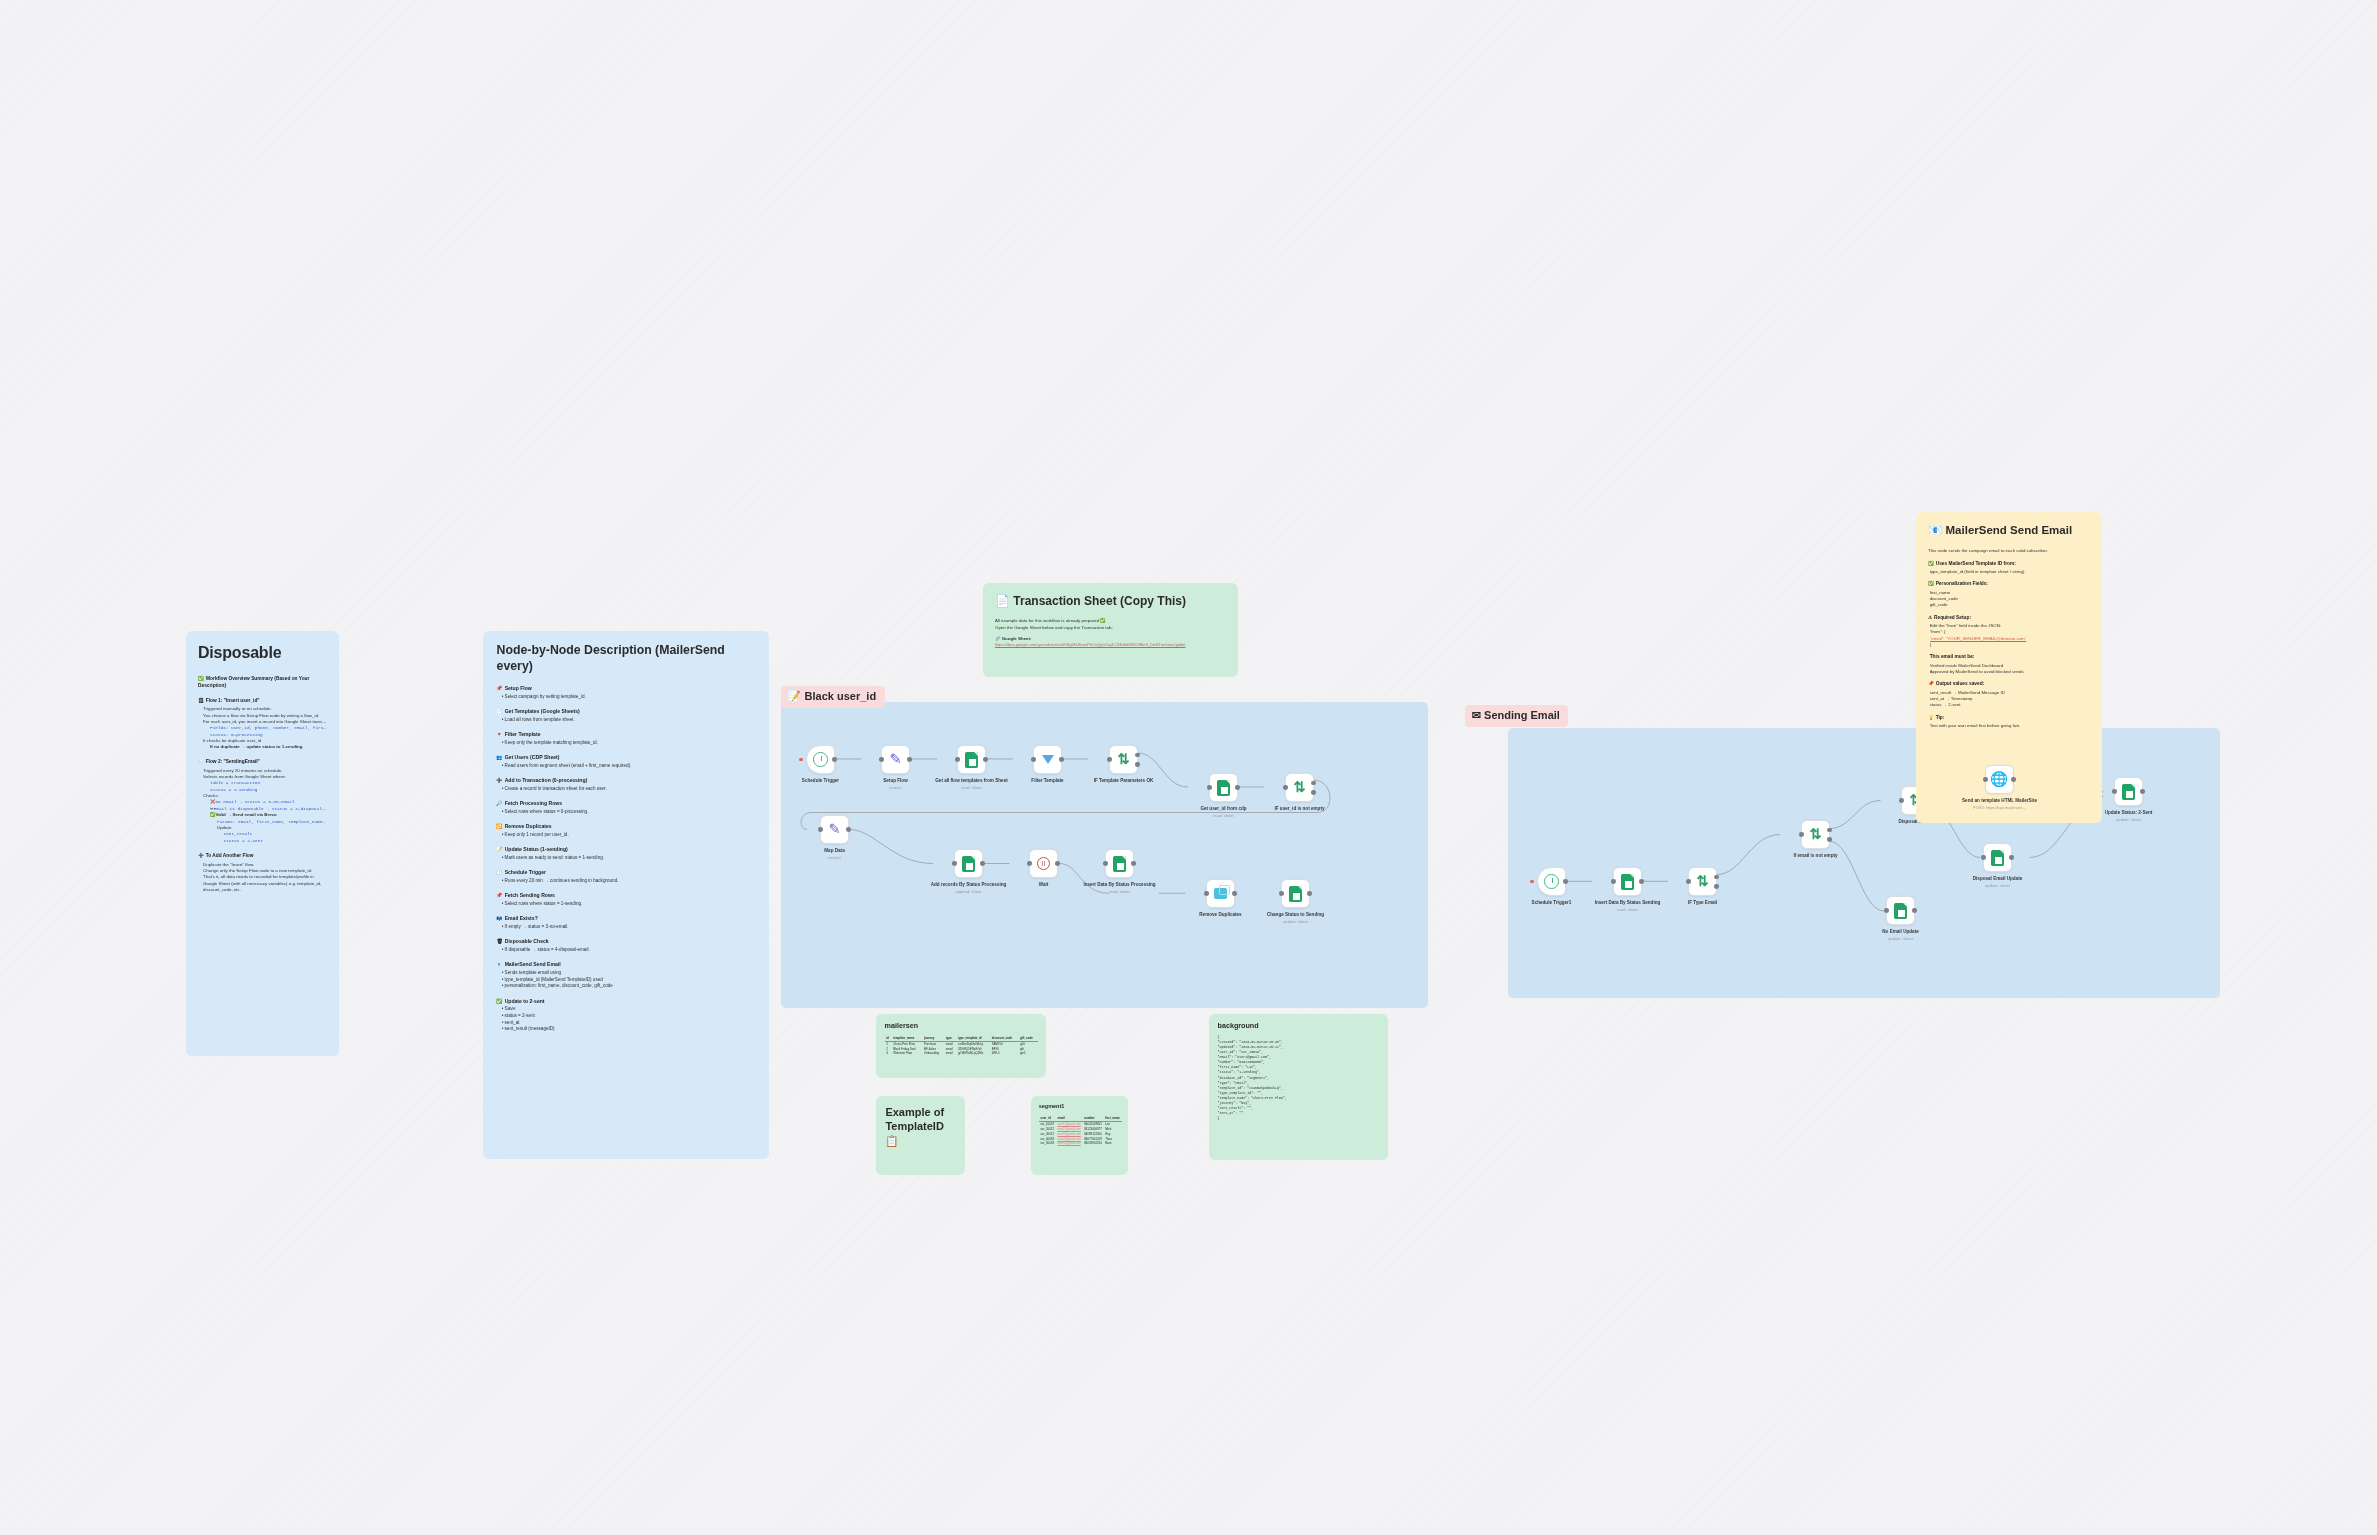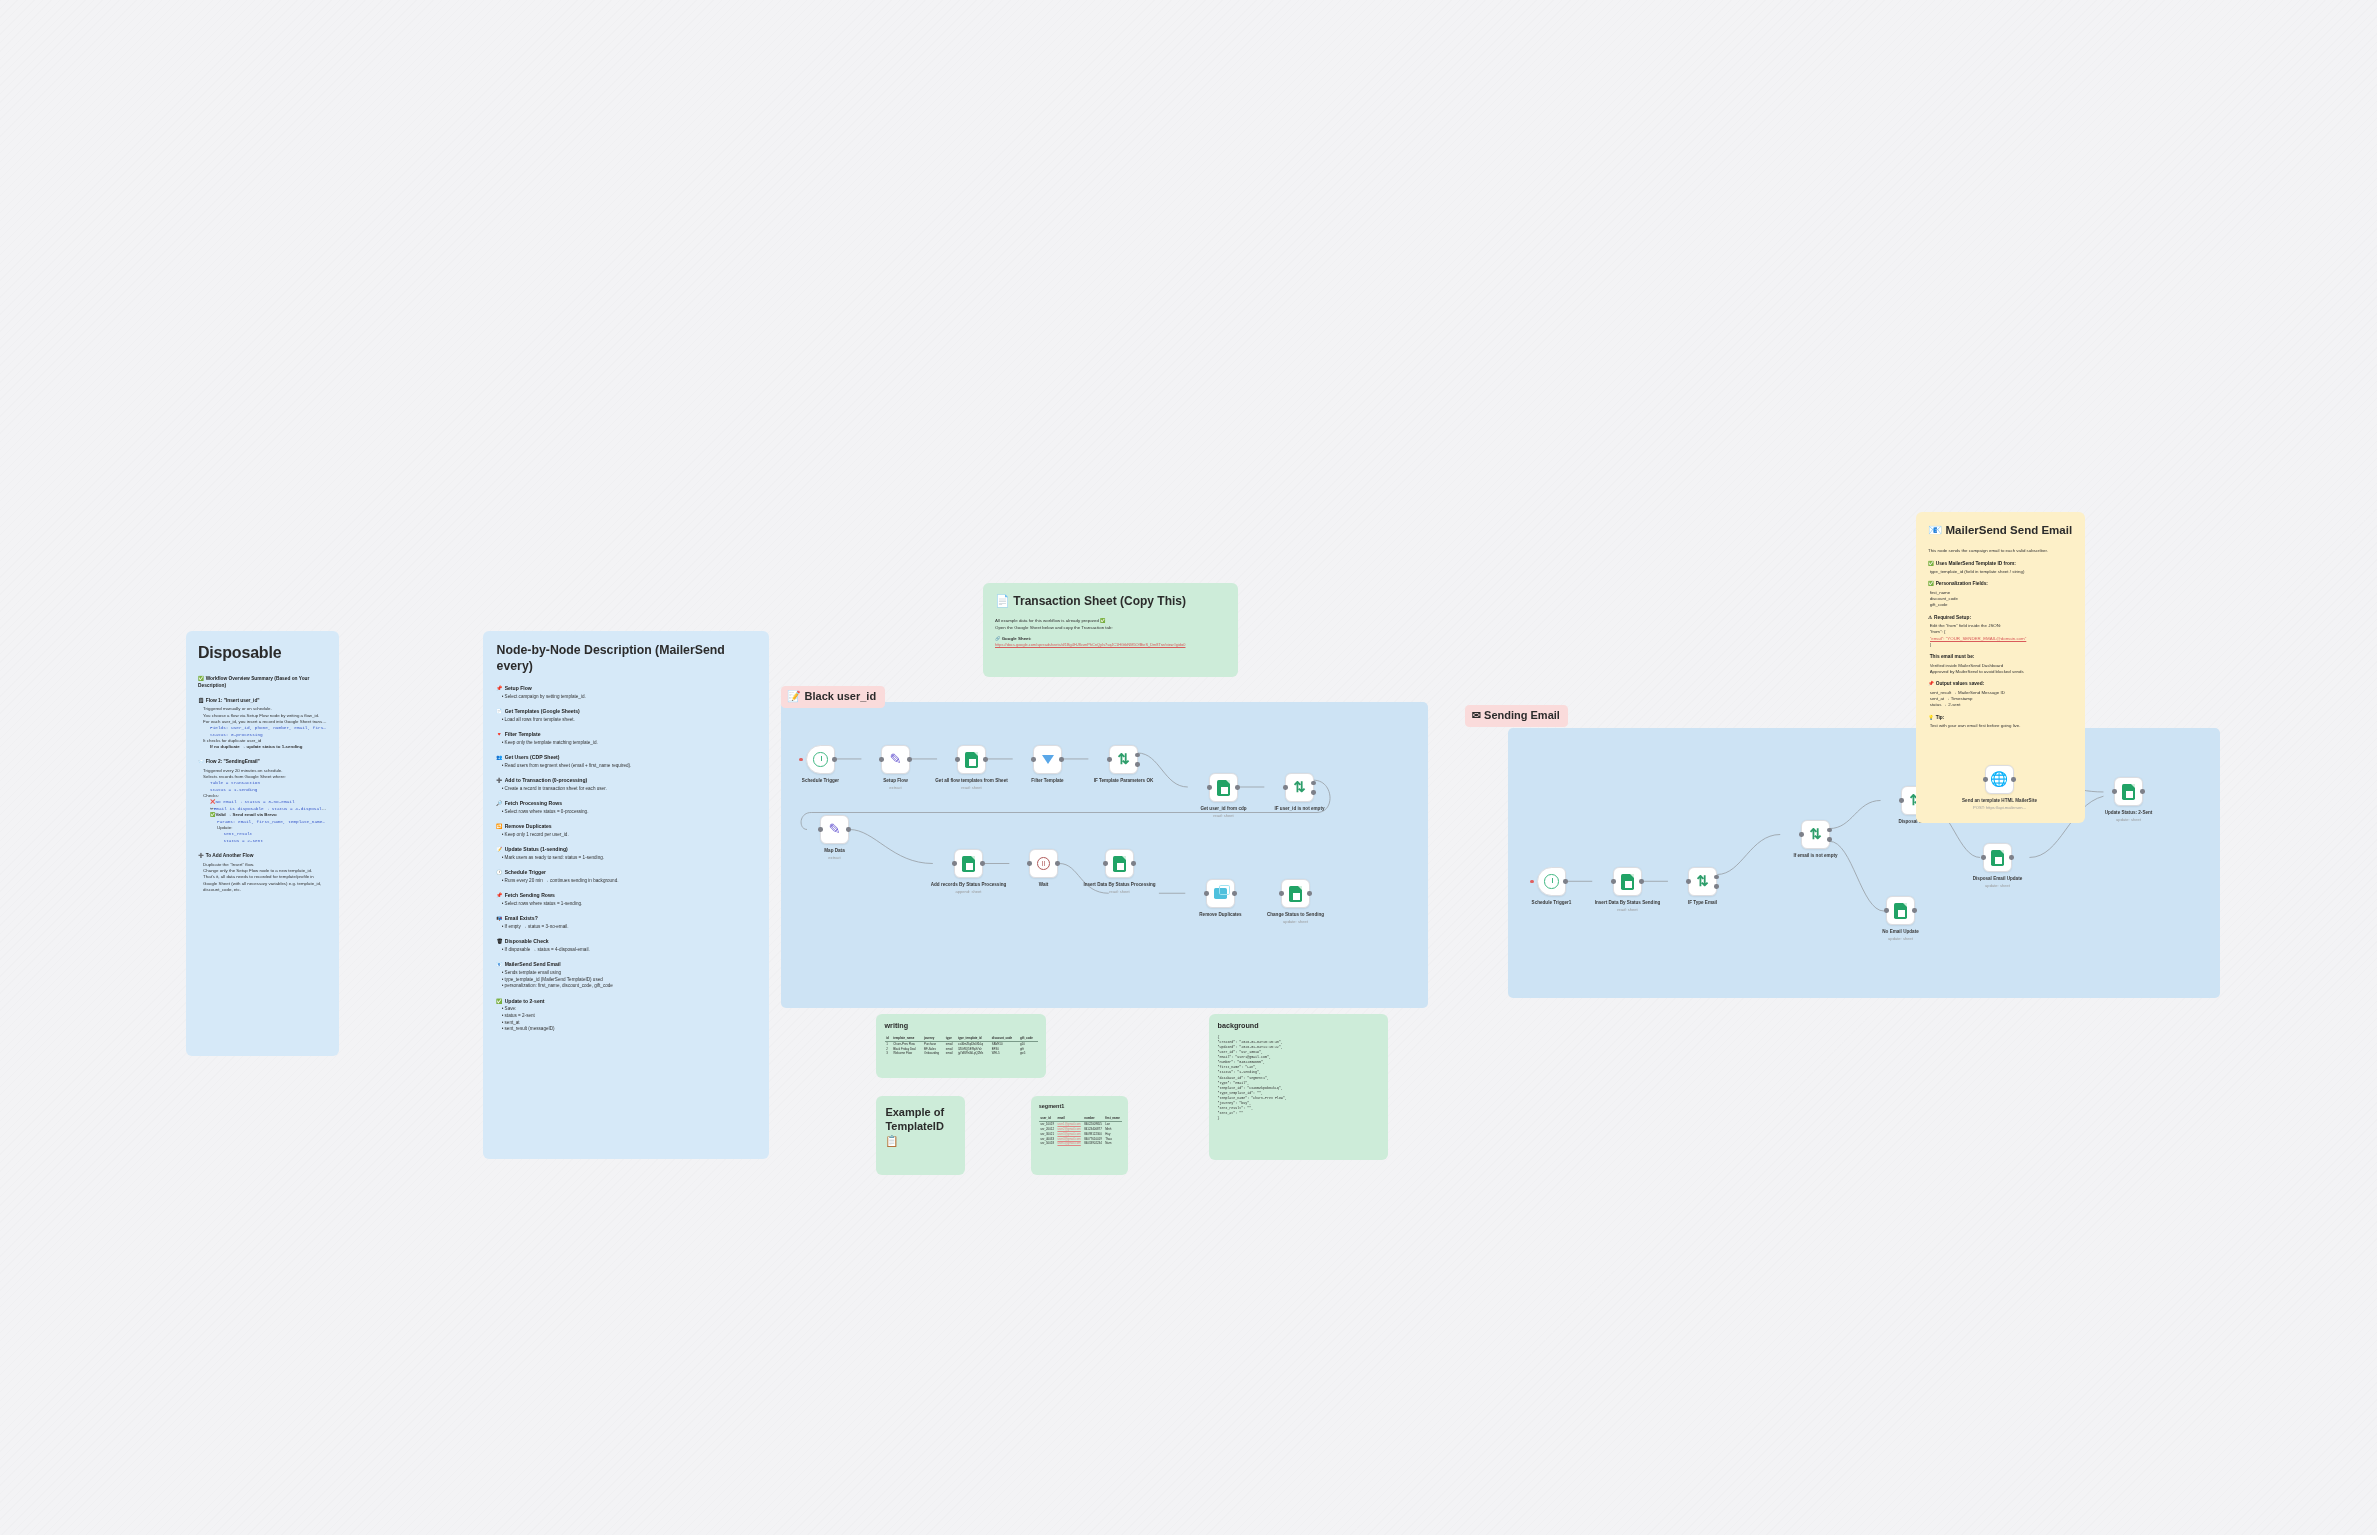--- a/index.html
+++ b/index.html
@@ -246,21 +246,21 @@
     <h2 style="margin-bottom:7.7px;">
       <span>📄</span>
       <span>Transaction Sheet (Copy This)</span>
     </h2>
     <div class="li" style="margin-left:0">All example data for this workflow is already prepared ✅</div>
     <div class="li" style="margin-left:0">Open the Google Sheet below and copy the Transaction tab:</div>
     <div class="li" style="margin-left:0; margin-top:5.1px; font-weight:700">🔗 Google Sheet:</div>
     <div class="li lnk" style="margin-left:0; font-size:3.9px;">https://docs.google.com/spreadsheets/d/1Bg4H-9ksmPhCnQyIv7sqJC1HGtbNM5OfBteS_Dm8Trw/view#gid=0</div>
   </div>
 
-  <div class="note note-yellow" style="left:1916px; top:512px; width:169px; height:311px; z-index:5;">
+  <div class="note note-yellow" style="left:1916px; top:512px; width:186px; height:311px; z-index:5;">
     <h2 style="font-size:11.5px; margin-bottom:9.4px;">
       <span>📧</span>
       <span>MailerSend Send Email</span>
     </h2>
     <div class="li" style="margin-left:0;">This node sends the campaign email to each valid subscriber.</div>
     <div id="ms-blocks">
         <div class="sec-title" style="font-size: 4.8px;"><span class="em">✅</span><span>Uses MailerSend Template ID from:</span></div>
         <div class="li" style="font-size: 4.4px; margin-left: 1.7px;">type_template_id (field in template sheet / string)</div>
         <div class="sec-title" style="font-size: 4.8px;"><span class="em">✅</span><span>Personalization Fields:</span></div>
         <div class="li" style="font-size: 4.4px; margin-left: 1.7px;">first_name</div>
@@ -537,21 +537,21 @@
       </span>
     </div>
   </div>
 
   <div class="flow-label" style="left:1465px; top:705px;">
     <span>✉</span>
     <span>Sending Email</span>
   </div>
 
   <div class="note note-green" style="left:876px; top:1014px; width:170px; height:64px; padding:6.8px 8.5px;">
-    <div style="font-size:7.2px; font-weight:700; color:#2b2b2b; margin-bottom:4.3px;">writing</div>
+    <div style="font-size:7.2px; font-weight:700; color:#2b2b2b; margin-bottom:4.3px;">mailersen</div>
     <table class="dtable">
       <thead>
           <tr id="tpl-head">
             <th>id</th>
             <th>template_name</th>
             <th>journey</th>
             <th>type</th>
             <th>type_template_id</th>
             <th>discount_code</th>
             <th>gift_code</th>

